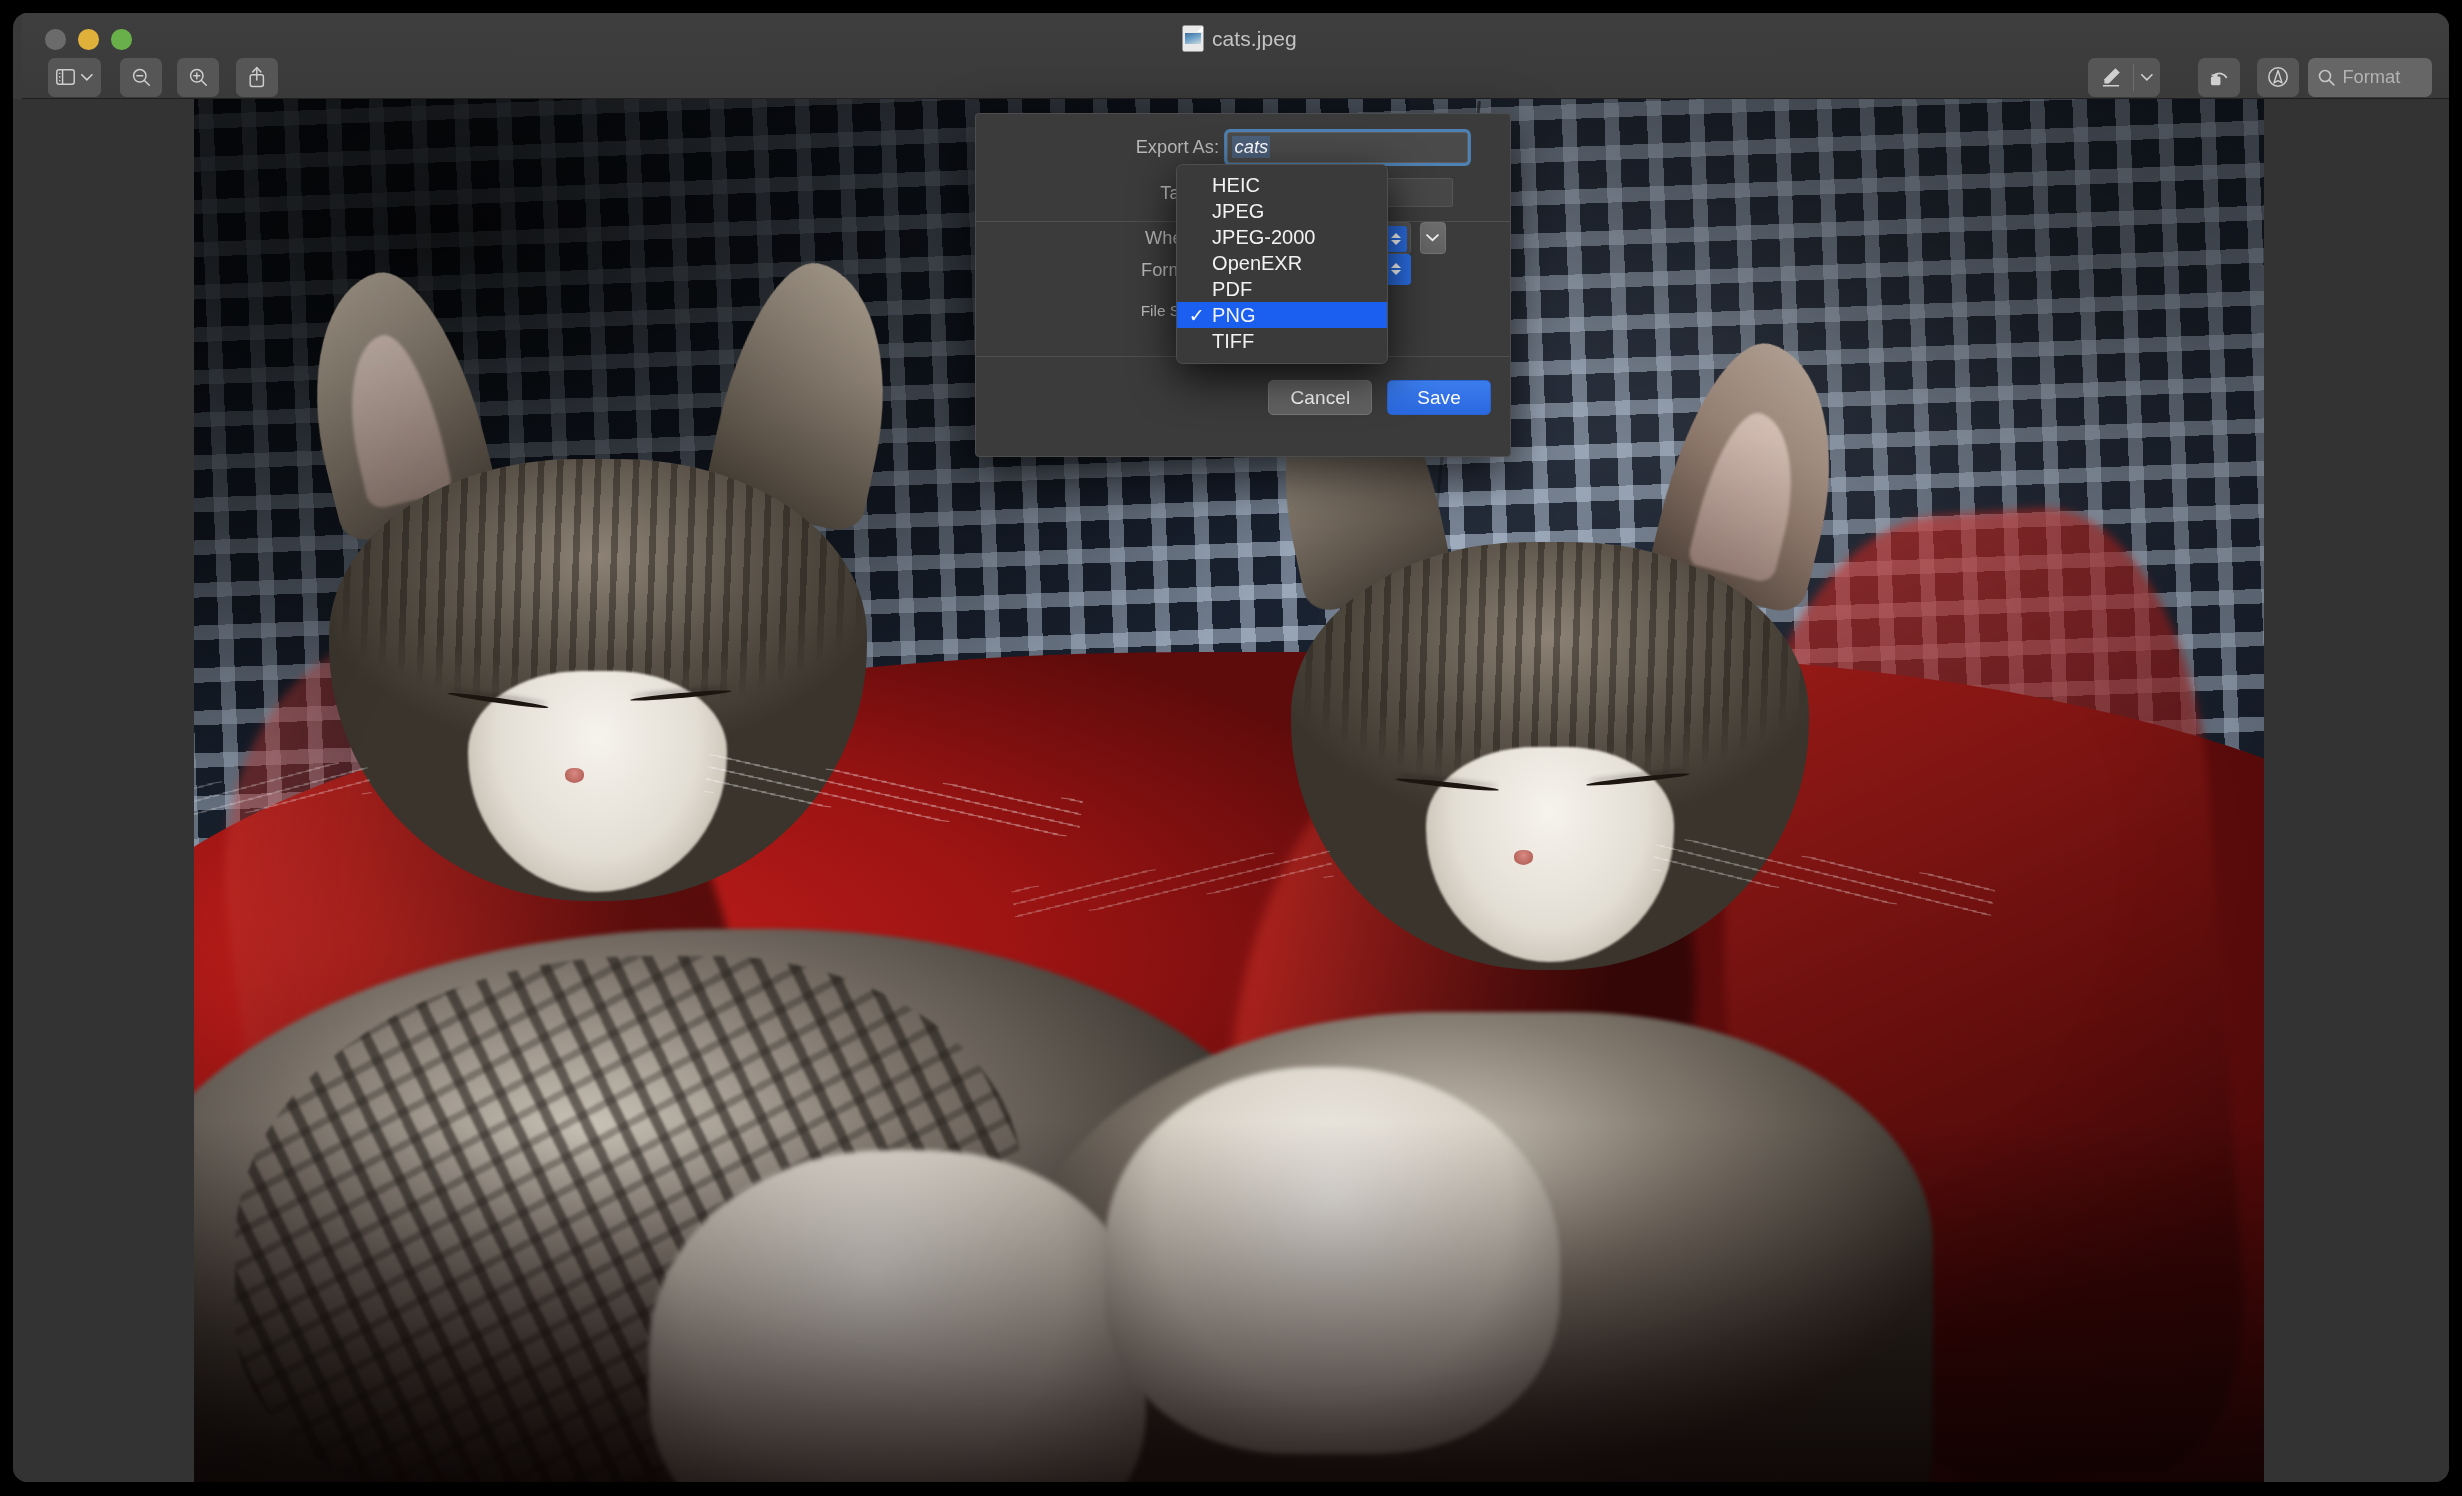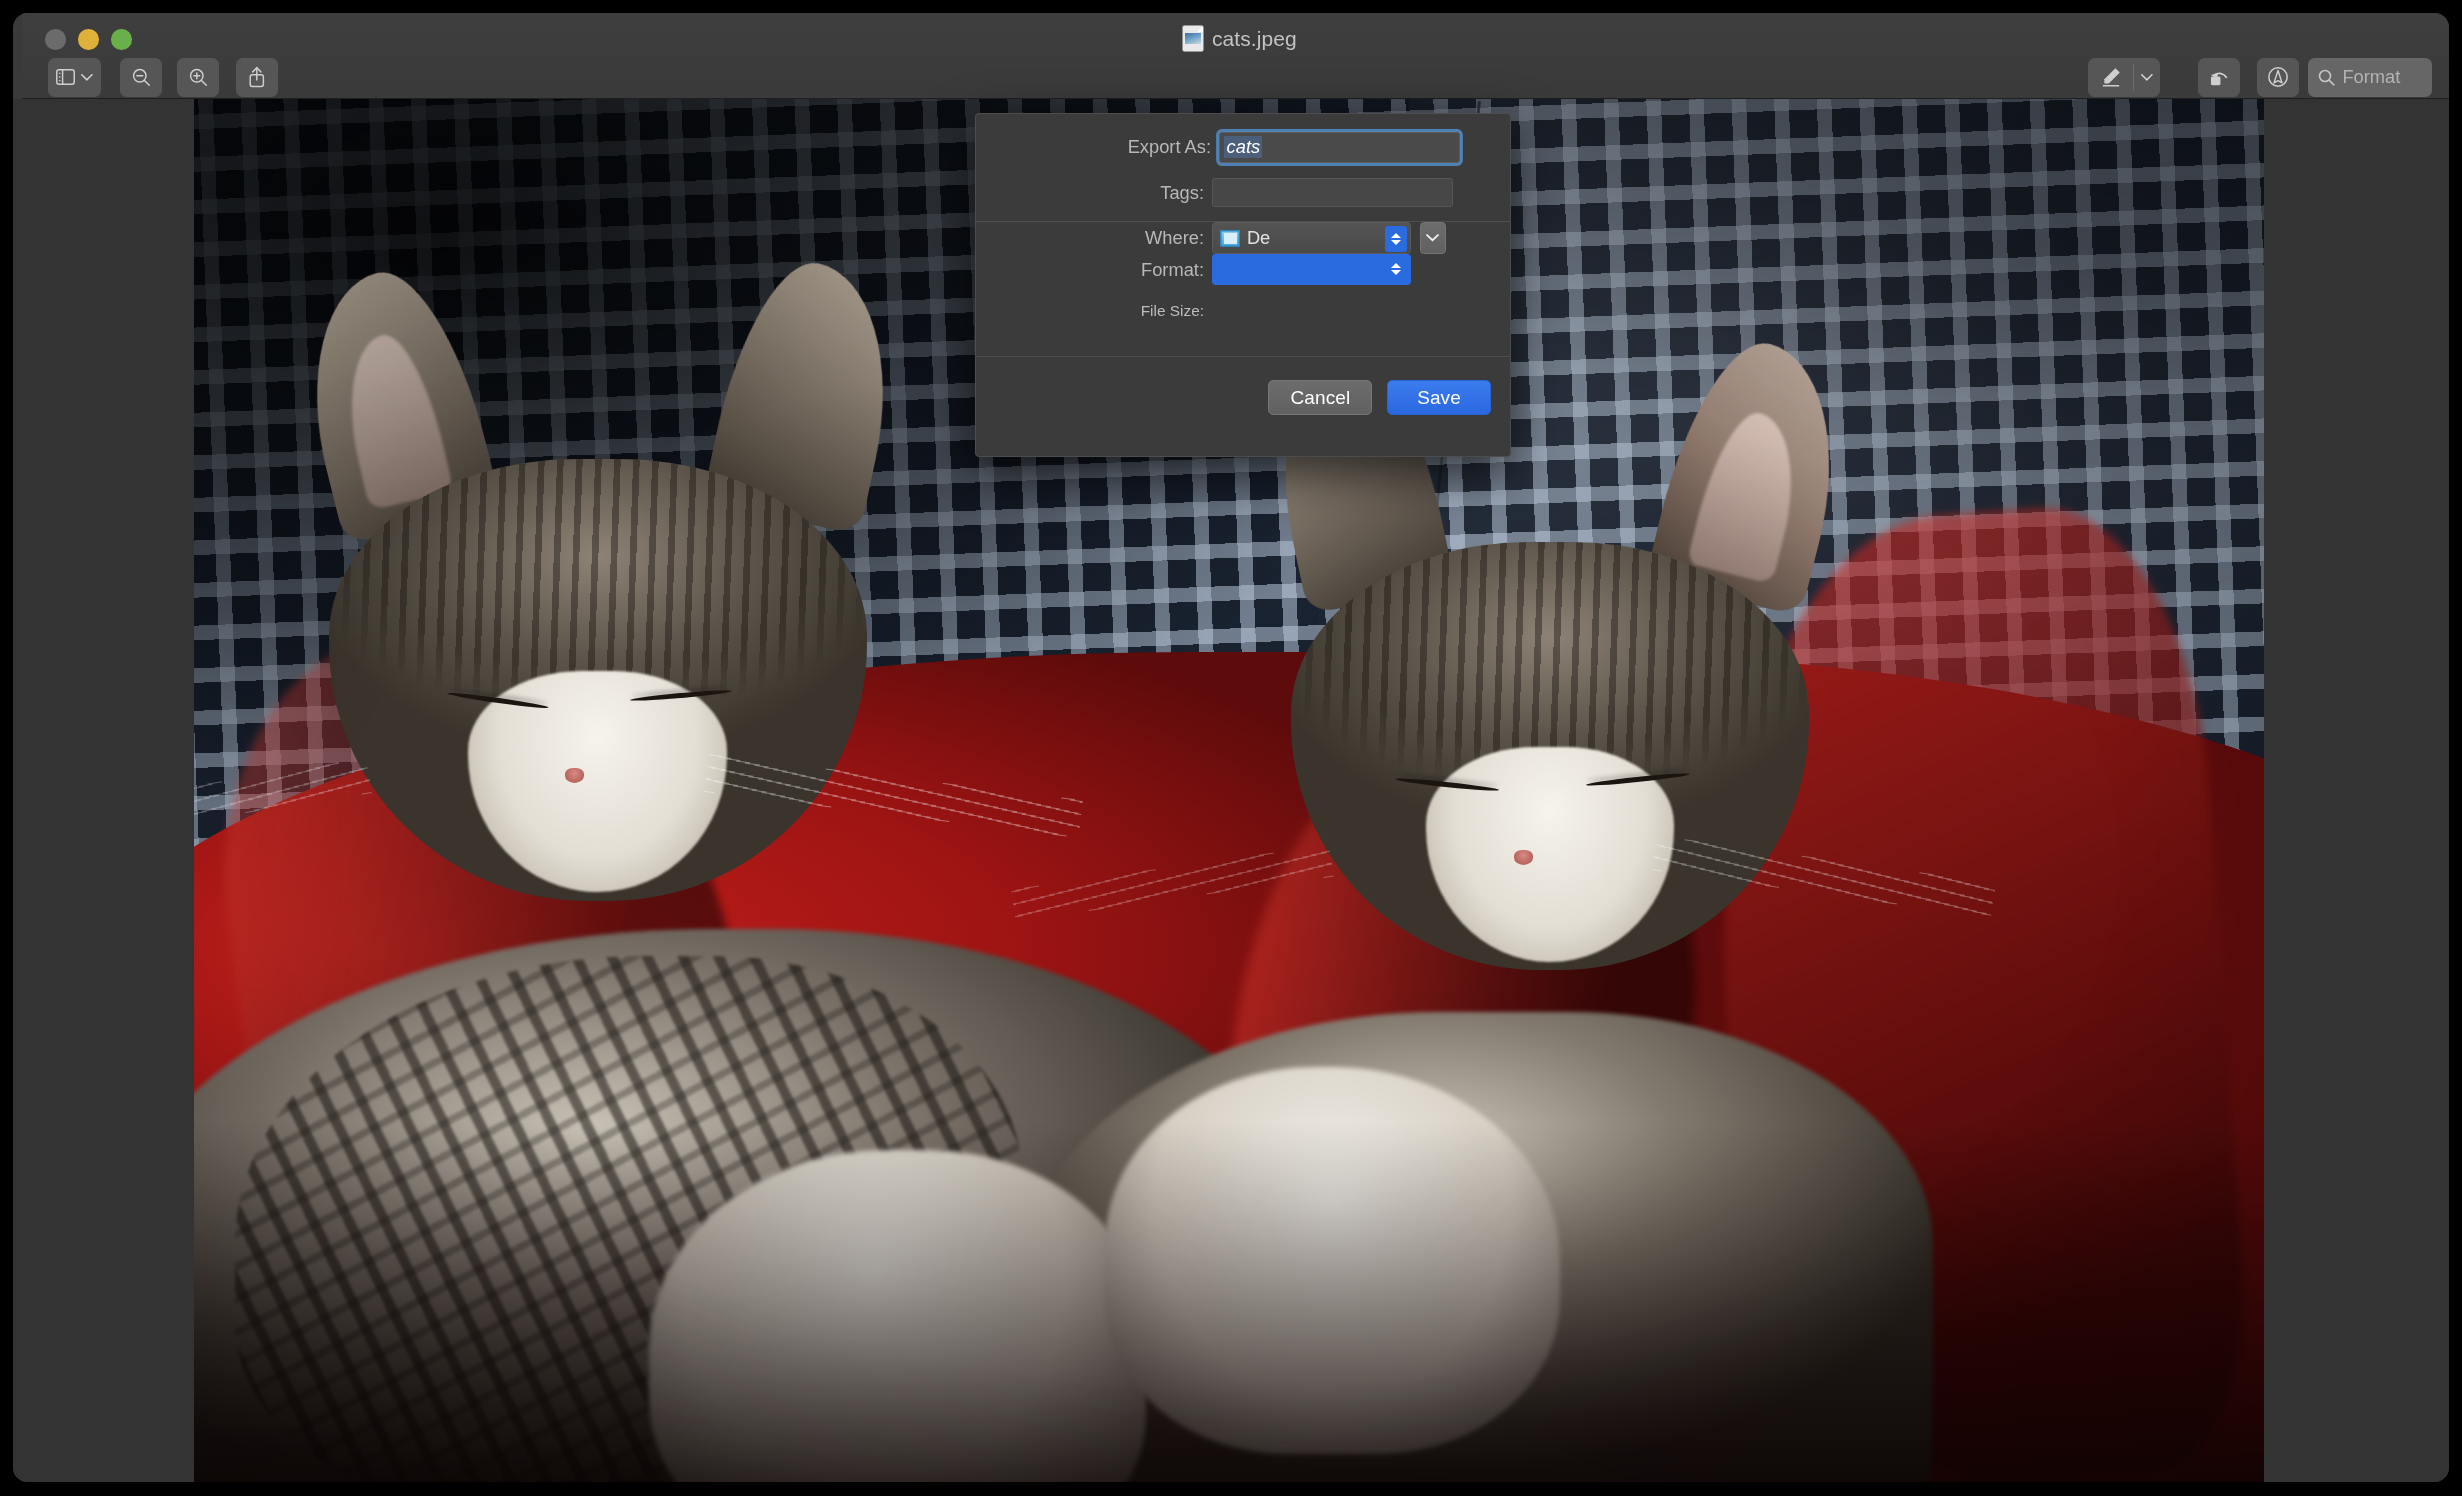--- a/index.html
+++ b/index.html
@@ -326,21 +326,21 @@
   .dlg-bottom { position: relative; height: 99px; border-top: 0.7px solid #4f4f4f; }
 
   .frow { position: absolute; display: flex; align-items: center; }
   .flabel {
     color: #b8b8b8;
     text-align: right;
     font-size: 18.3px;
   }
 
   
-  .row-export { left: 7px; top: 17.6px; width: 100%; }
+  .row-export { left: 15px; top: 17.6px; width: 100%; }
   .row-export .flabel { width: 236px; padding-right: 8px; }
   .name-field {
     width: 241px; height: 31px;
     background: #4a4a4a;
     border: 0.7px solid #5d5d5d;
     border-radius: 2.9px;
     box-shadow: 0 0 0 2.9px #4e81b4;
     display: flex; align-items: center;
     padding: 0 4.4px;
   }
@@ -731,15 +731,41 @@
 
     <div class="dlg-bottom">
       <div class="dlg-buttons">
         <div class="btn cancel">Cancel</div>
         <div class="btn save">Save</div>
       </div>
     </div>
 
   </div>
 
+  <div class="menu">
+
+    <div class="menu-item">
+      <span class="mlabel">HEIC</span>
+    </div>
+    <div class="menu-item">
+      <span class="mlabel">JPEG</span>
+    </div>
+    <div class="menu-item">
+      <span class="mlabel">JPEG-2000</span>
+    </div>
+    <div class="menu-item">
+      <span class="mlabel">OpenEXR</span>
+    </div>
+    <div class="menu-item">
+      <span class="mlabel">PDF</span>
+    </div>
+    <div class="menu-item selected">
+      <span class="tick">✓</span>
+      <span class="mlabel">PNG</span>
+    </div>
+    <div class="menu-item">
+      <span class="mlabel">TIFF</span>
+    </div>
+
+  </div>
 
 </div>
 
 
 </body></html>

